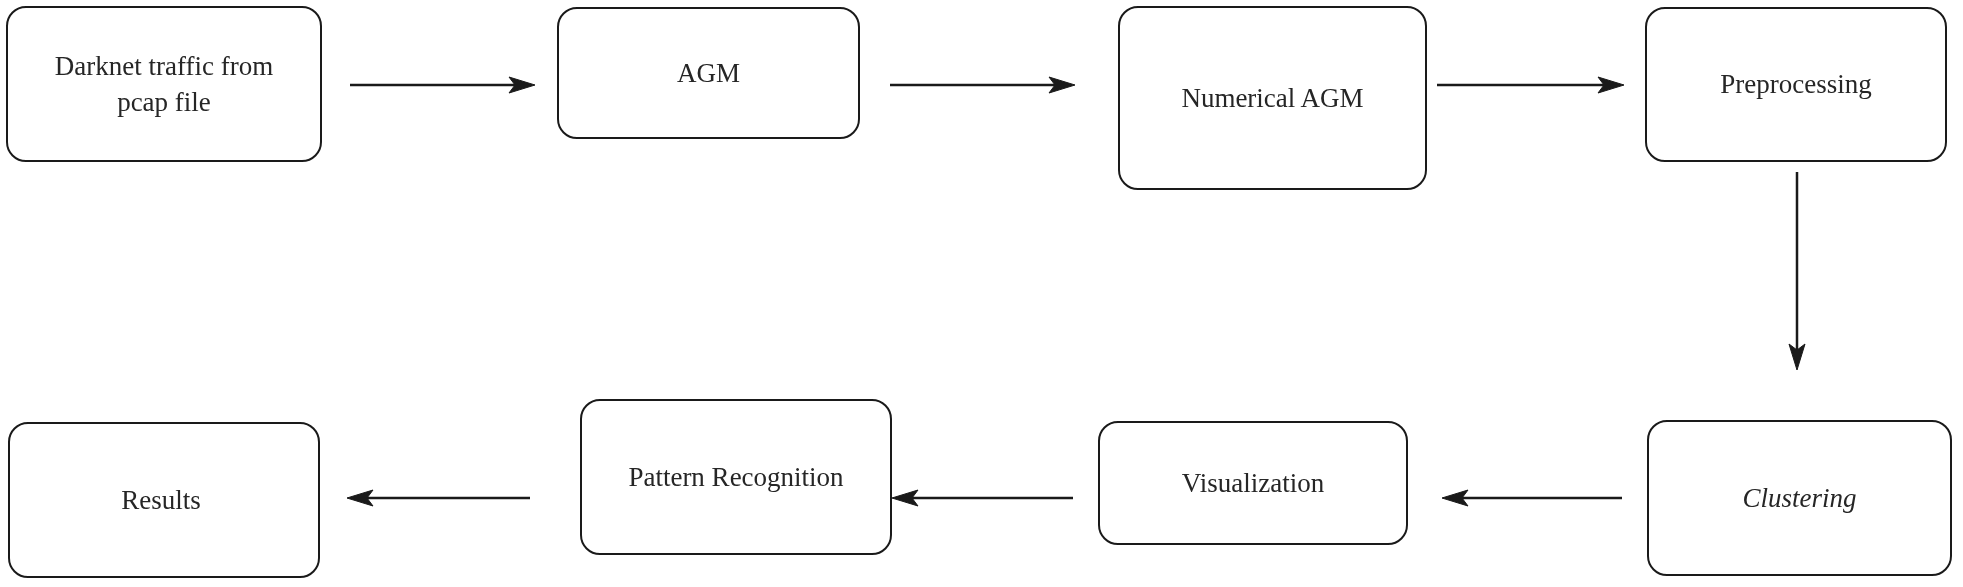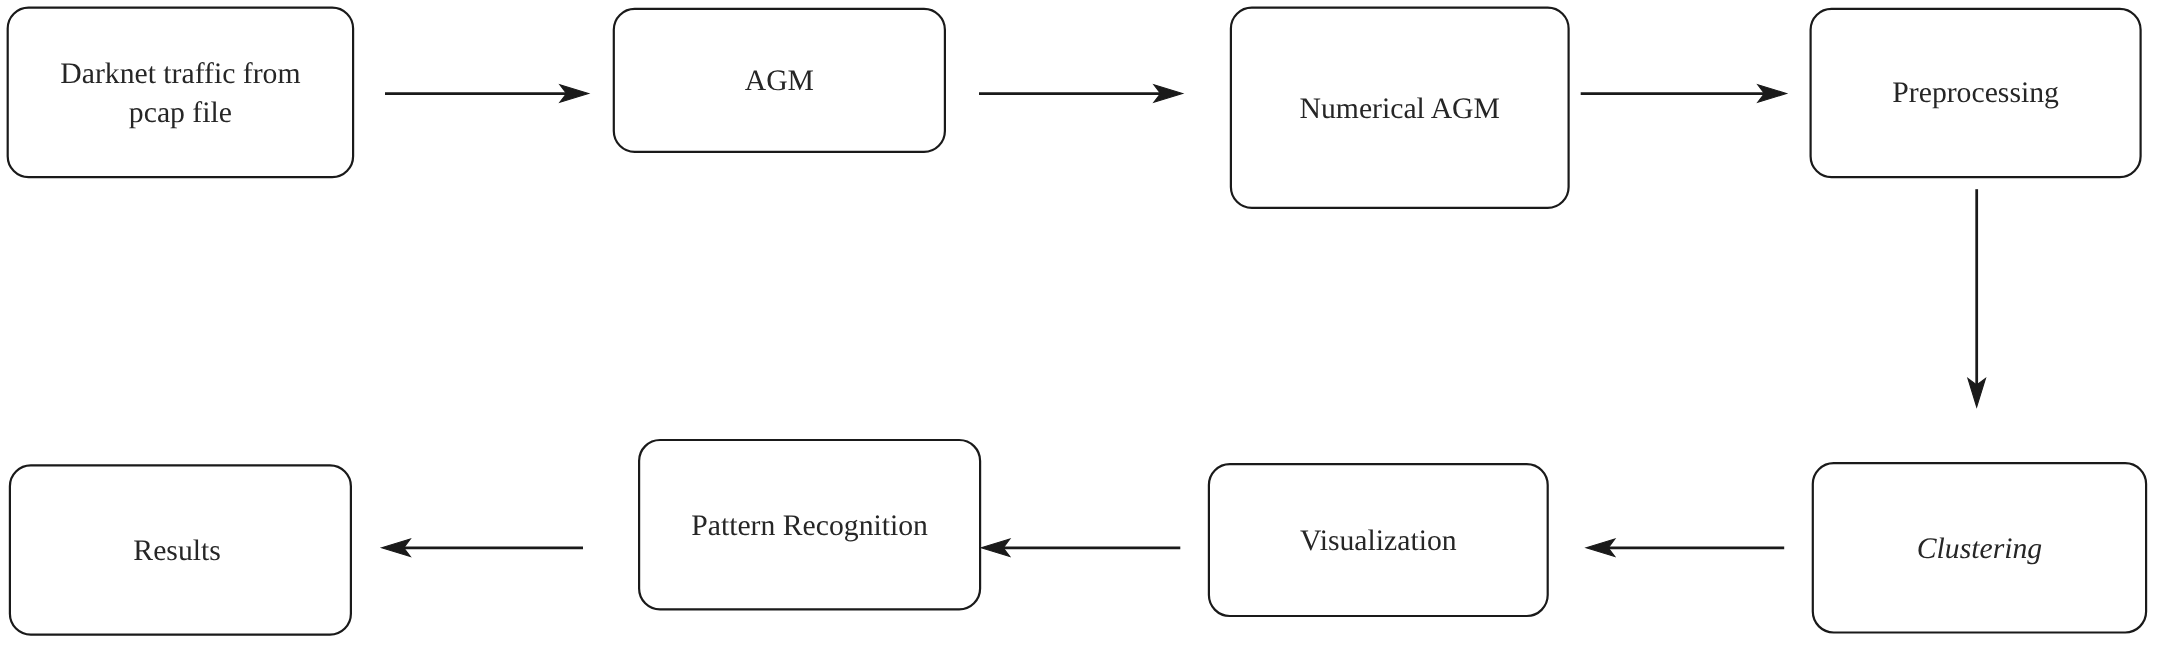--- a/index.html
+++ b/index.html
@@ -106,21 +106,21 @@
   </div>
 
   <div class="node" style="left:1645px;top:7px;width:302px;height:155px;">
     <span class="node-label">Preprocessing</span>
   </div>
 
   <div class="node" style="left:1647px;top:420px;width:305px;height:156px;font-style:italic;">
     <span class="node-label">Clustering</span>
   </div>
 
-  <div class="node" style="left:1098px;top:421px;width:310px;height:140px;">
+  <div class="node" style="left:1098px;top:421px;width:310px;height:124px;">
     <span class="node-label">Visualization</span>
   </div>
 
   <div class="node" style="left:553px;top:399px;width:312px;height:156px;margin-left:27px;">
     <span class="node-label">Pattern Recognition</span>
   </div>
 
   <div class="node" style="left:8px;top:422px;width:312px;height:156px;padding-left:20px;">
     <span class="node-label">Results</span>
   </div>

